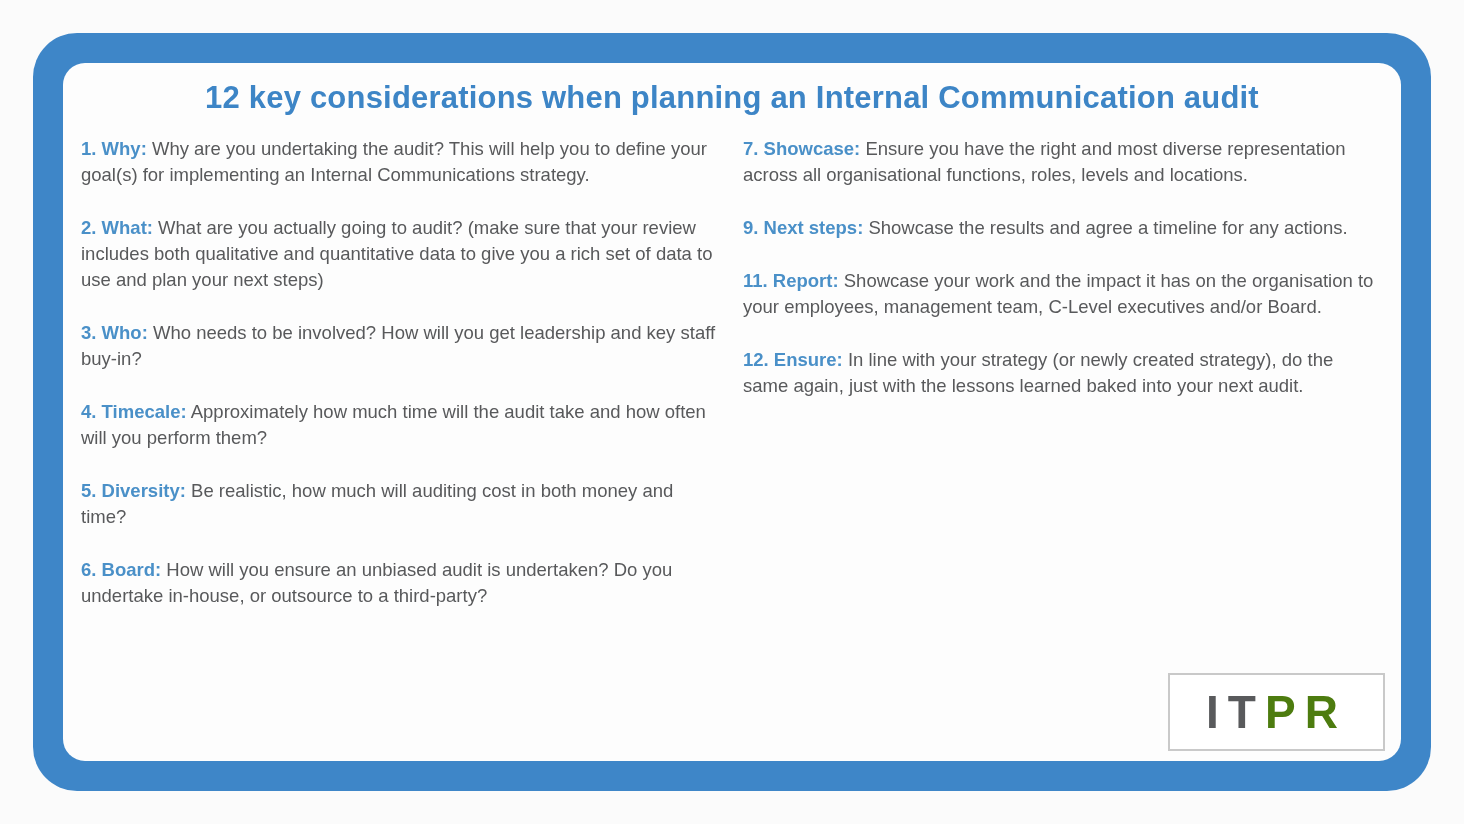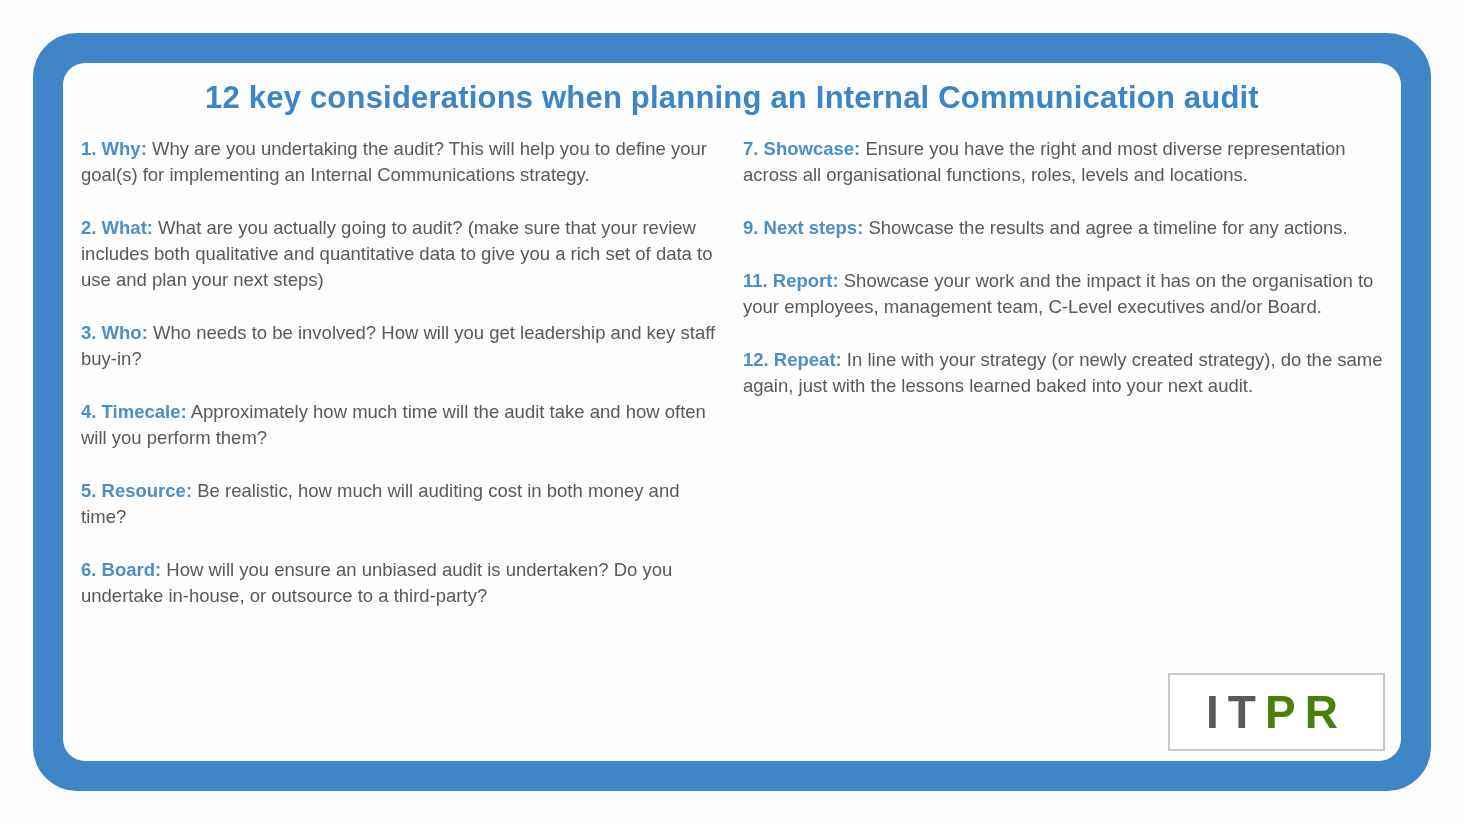--- a/index.html
+++ b/index.html
@@ -92,21 +92,21 @@
           <span class="kw">Who:</span>
           <span>Who needs to be involved? How will you get leadership and key staff buy-in?</span>
         </p>
         <p class="item">
           <span class="kw">4.</span>
           <span class="kw">Timecale:</span>
           <span>Approximately how much time will the audit take and how often will you perform them?</span>
         </p>
         <p class="item">
           <span class="kw">5.</span>
-          <span class="kw">Resource:</span>
+          <span class="kw">Diversity:</span>
           <span>Be realistic, how much will auditing cost in both money and time?</span>
         </p>
         <p class="item">
           <span class="kw">6.</span>
           <span class="kw">Board:</span>
           <span>How will you ensure an unbiased audit is undertaken? Do you undertake in-house, or outsource to a third-party?</span>
         </p>
       </div>
 
       <div class="col">
@@ -120,21 +120,21 @@
           <span class="kw">Next steps:</span>
           <span>Showcase the results and agree a timeline for any actions.</span>
         </p>
         <p class="item">
           <span class="kw">11.</span>
           <span class="kw">Report:</span>
           <span>Showcase your work and the impact it has on the organisation to your employees, management team, C-Level executives and/or Board.</span>
         </p>
         <p class="item">
           <span class="kw">12.</span>
-          <span class="kw">Repeat:</span>
+          <span class="kw">Ensure:</span>
           <span>In line with your strategy (or newly created strategy), do the same again, just with the lessons learned baked into your next audit.</span>
         </p>
       </div>
 
     </div>
 
     <div class="logo-box">
       <span class="logo-dark">IT</span>
         <span class="logo-blue">PR</span>
     </div>

